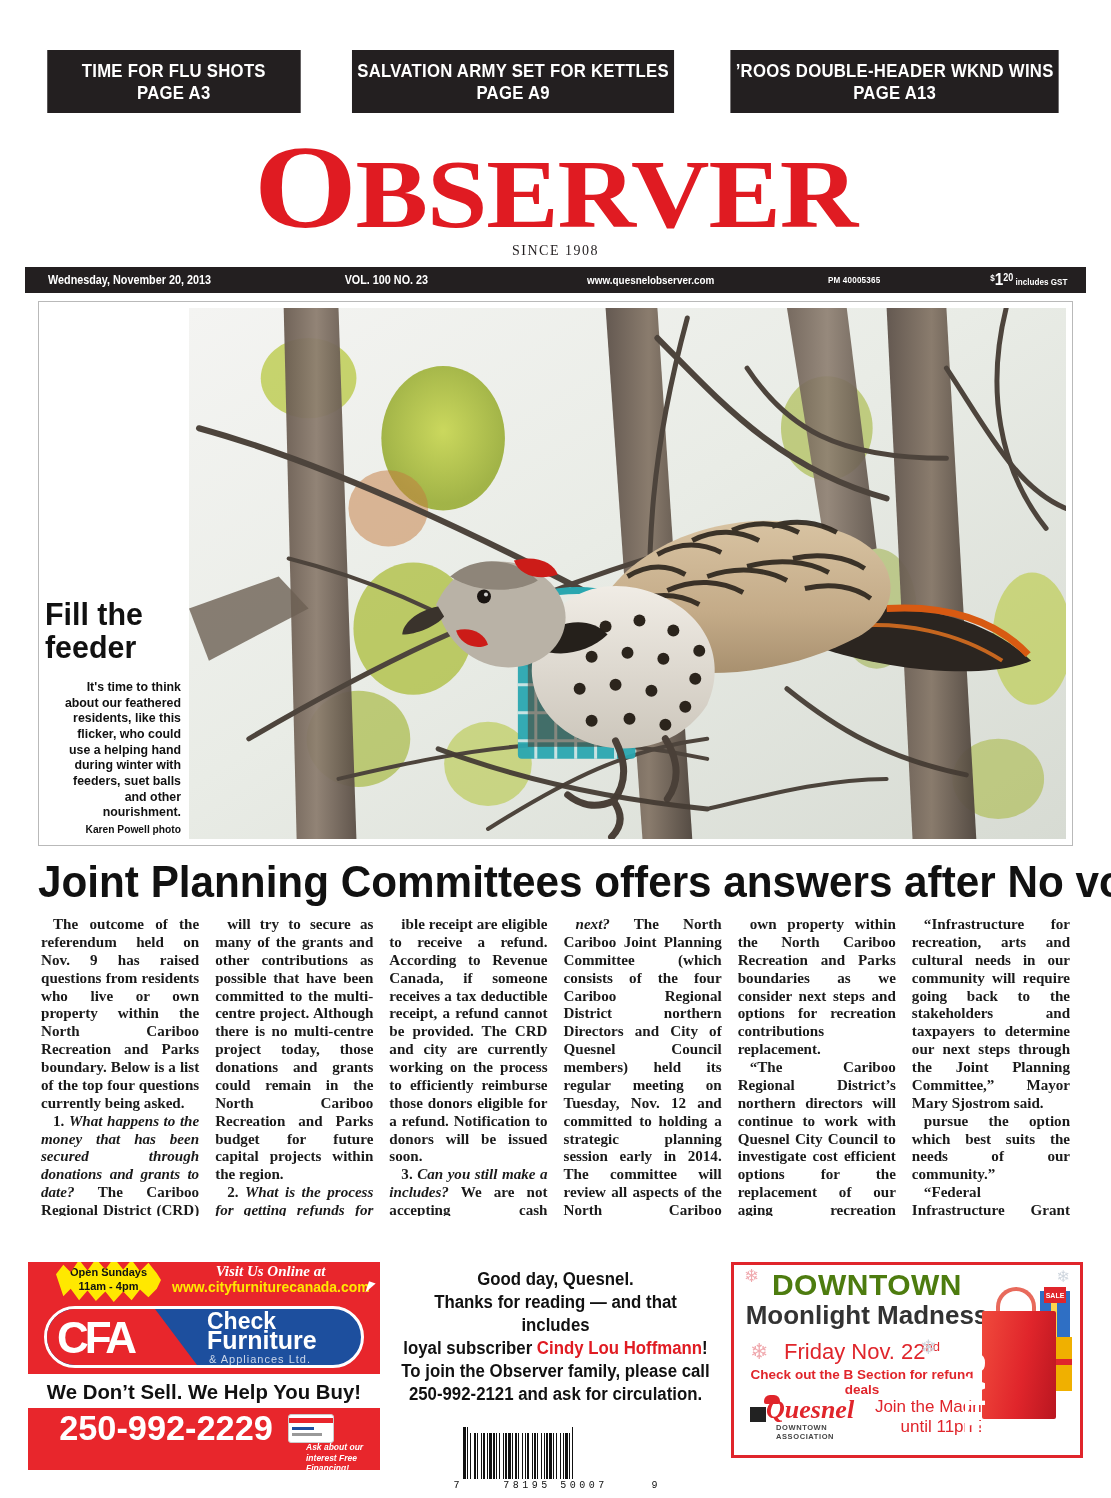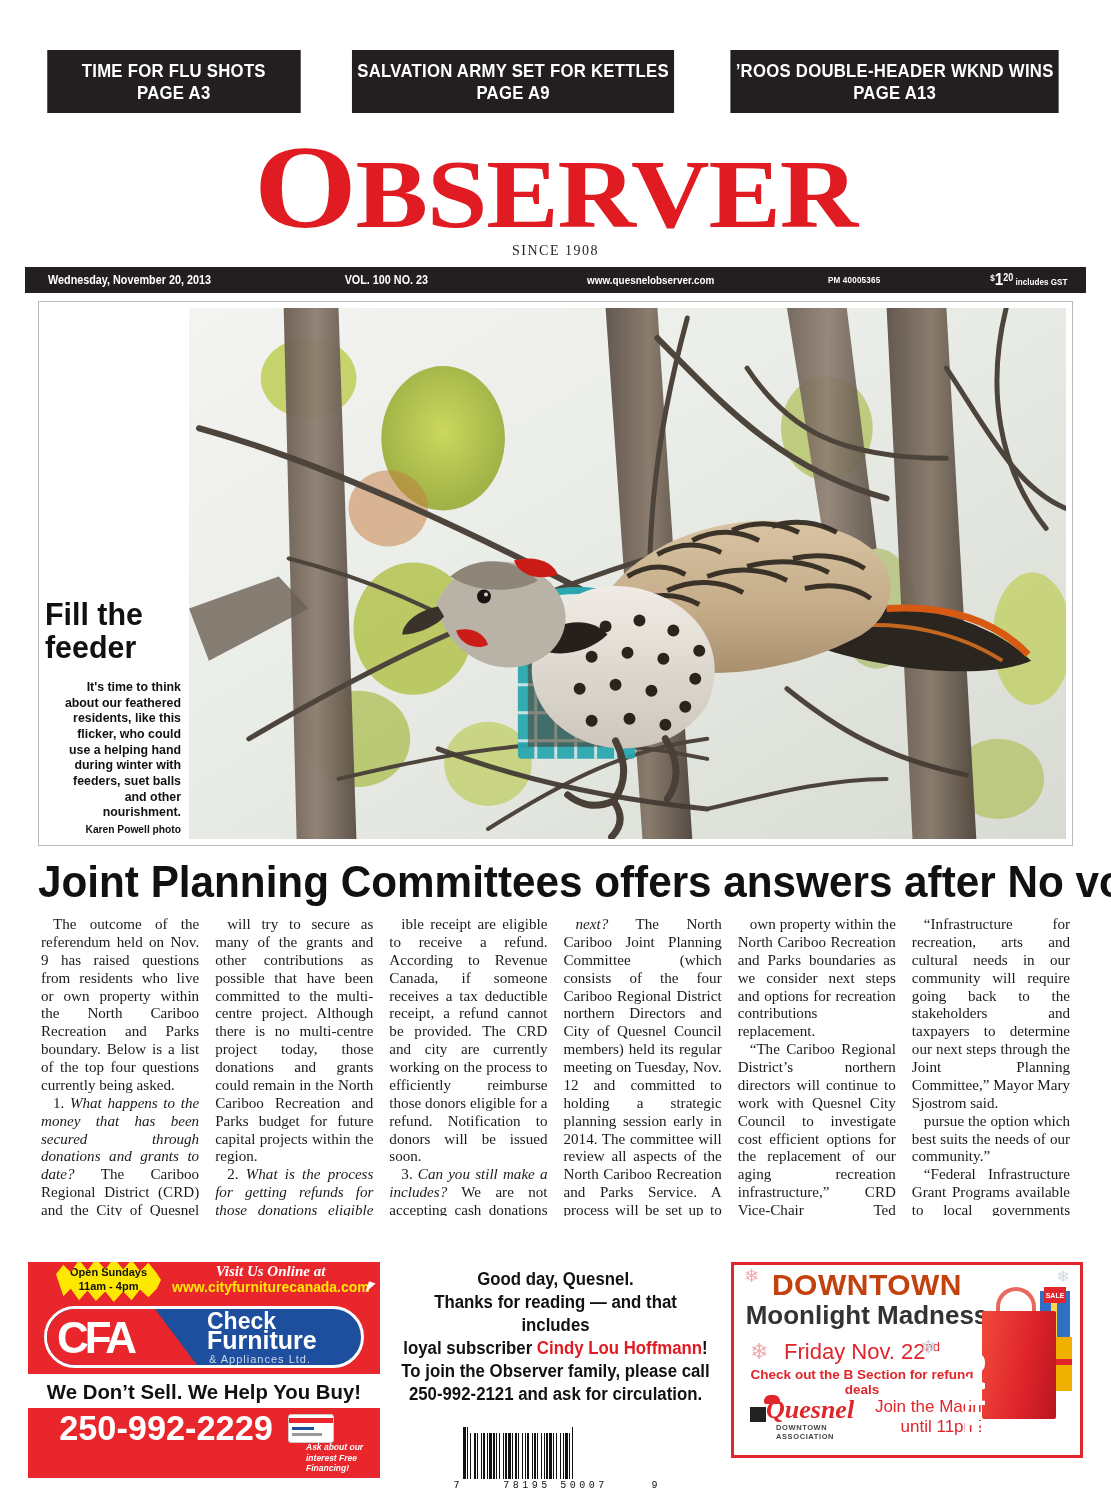--- a/index.html
+++ b/index.html
@@ -165,20 +165,21 @@
   }
   .col {
     width:176px;
     padding:0 8px;
     font-family:"Liberation Serif", serif;
     font-size:15.1px;
     line-height:1.185;
     text-align:justify;
     color:#1a1a1a;
     hyphens:manual;
+    font-weight:bold;
   }
   .col p { margin:0; text-indent:12px; }
   .col i { font-style:italic; }
 
   
   .bottom {
     position:absolute;
     left:0; right:0;
     top:1262px;
     height:236px;
@@ -274,21 +275,21 @@
     text-align:center;
     font-weight:bold;
     font-size:21px;
     color:#111;
     padding:6px 0 4px 0;
     background:#ffffff;
     transform:scaleX(0.97);
   }
   .cfa-bottom {
     background:#e8262c;
-    height:70px;
+    height:62px;
     position:relative;
     color:#ffffff;
   }
   .cfa-phone {
     position:absolute;
     left:8px; top:2px;
     width:260px;
     text-align:center;
     font-weight:bold;
     font-size:35px;
@@ -366,21 +367,21 @@
   .dt-ad {
     width:352px;
     border:3px solid #e0252b;
     background:#ffffff;
     position:relative;
     padding:4px 8px;
     height:196px;
     overflow:hidden;
   }
   .dt-title {
-    color:#c2410c;
+    color:#4d7c0f;
     font-weight:bold;
     font-size:30px;
     text-align:center;
     letter-spacing:0.5px;
     line-height:1.05;
     padding-left:-10px;
     margin-right:80px;
   }
   .dt-sub {
     color:#333333;

